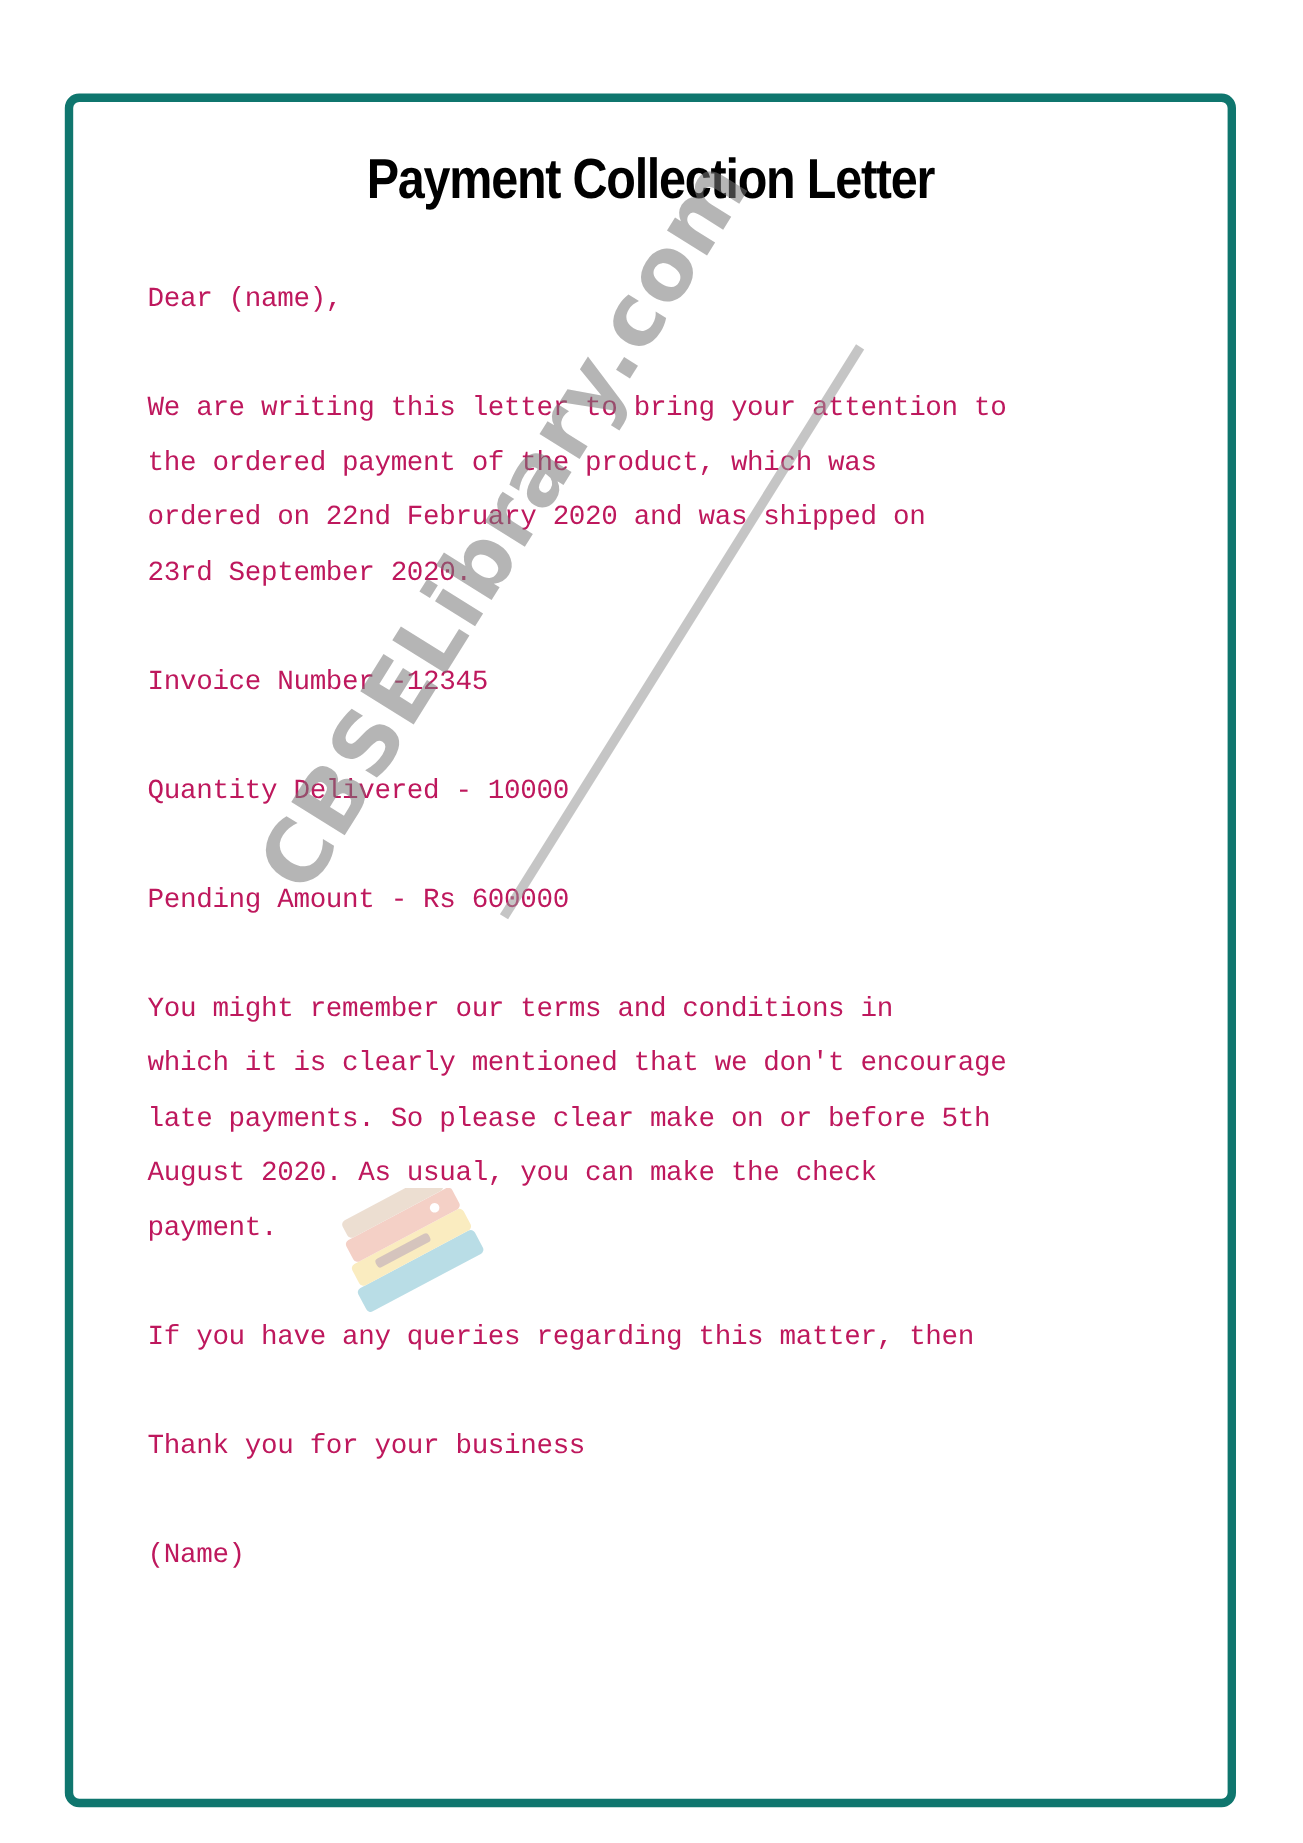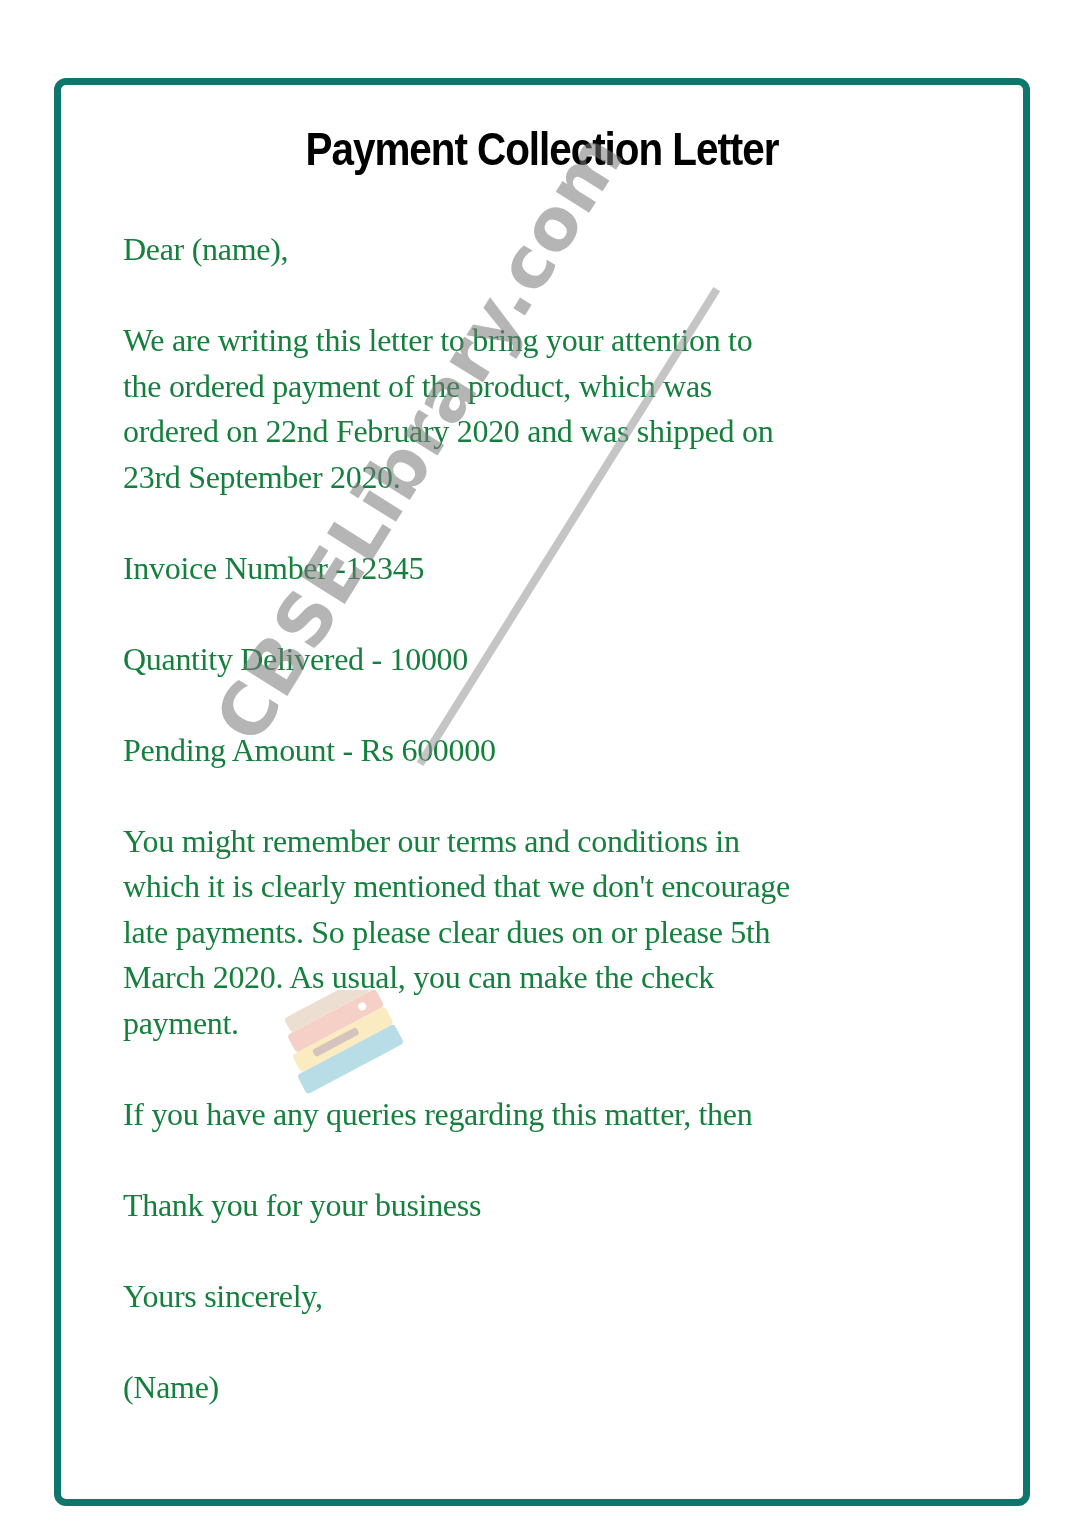--- a/index.html
+++ b/index.html
@@ -36,24 +36,24 @@
       letter-spacing: -1.2px;
       color: #000000;
       transform: scaleX(0.86);
       transform-origin: center;
     }
     .body {
       position: absolute;
       left: 62px;
       top: 142px;
       width: 880px;
-      font-family: Liberation Serif, serif;
-      font-size: 32px;
+      font-family: Liberation Mono, monospace;
+      font-size: 23px;
       line-height: 45.5px;
-      color: #15803d;
+      color: #be185d;
       letter-spacing: -0.3px;
     }
     .body p {
       margin: 0 0 45.5px 0;
     }
     .body .line {
       display: block;
       white-space: nowrap;
     }
     .watermark {
@@ -107,31 +107,30 @@
       <span class="line">23rd September 2020.</span>
     </p>
 
     <p>Invoice Number -12345</p>
     <p>Quantity Delivered - 10000</p>
     <p>Pending Amount - Rs 600000</p>
 
     <p>
       <span class="line">You might remember our terms and conditions in</span>
       <span class="line">which it is clearly mentioned that we don't encourage</span>
-      <span class="line">late payments. So please clear dues on or please 5th</span>
-      <span class="line">March 2020. As usual, you can make the check</span>
+      <span class="line">late payments. So please clear make on or before 5th</span>
+      <span class="line">August 2020. As usual, you can make the check</span>
       <span class="line">payment.</span>
     </p>
 
     <p>
       <span class="line">If you have any queries regarding this matter, then</span>
     </p>
 
     <p>Thank you for your business</p>
-    <p>Yours sincerely,</p>
     <p>(Name)</p>
   </div>
 </div>
 
 <div class="watermark">CBSELibrary.com</div>
 <div class="watermark-underline"></div>
 <svg class="books" viewBox="0 0 150 110">
   <g transform="rotate(-28 75 55)">
     <rect x="20" y="60" width="110" height="22" rx="4" fill="#3aa0b8"></rect>
     <rect x="25" y="40" width="105" height="20" rx="4" fill="#f2c94c"></rect>

